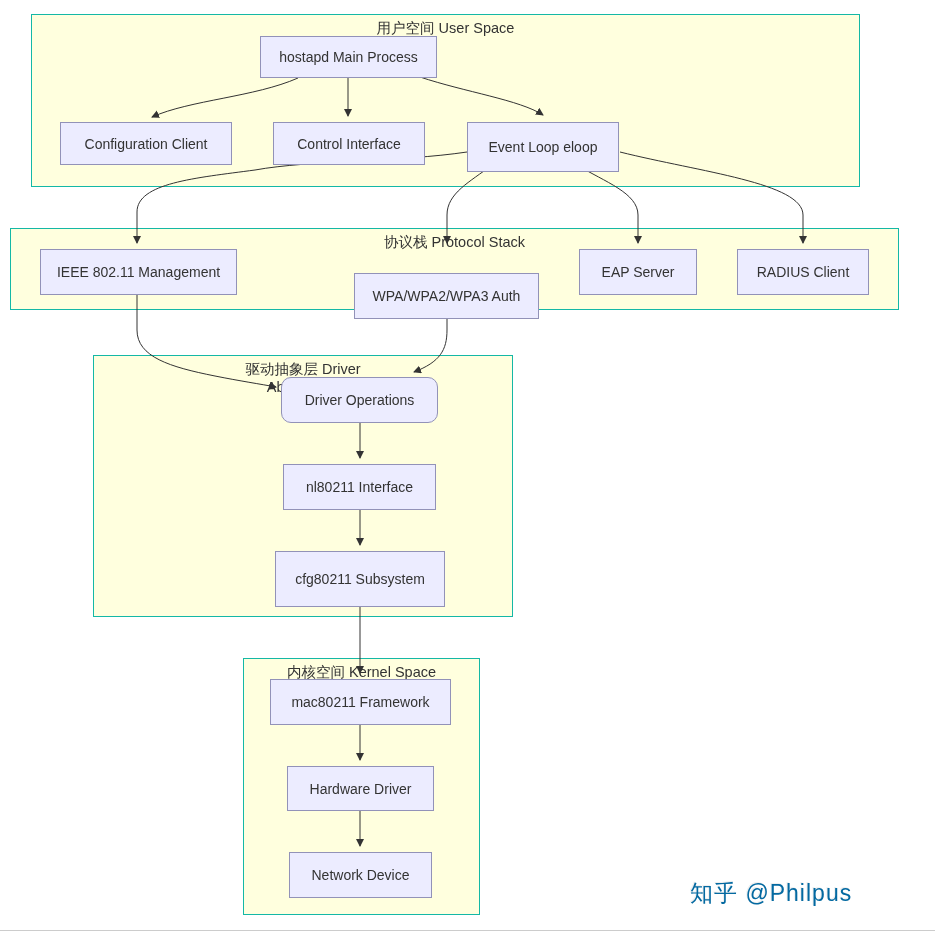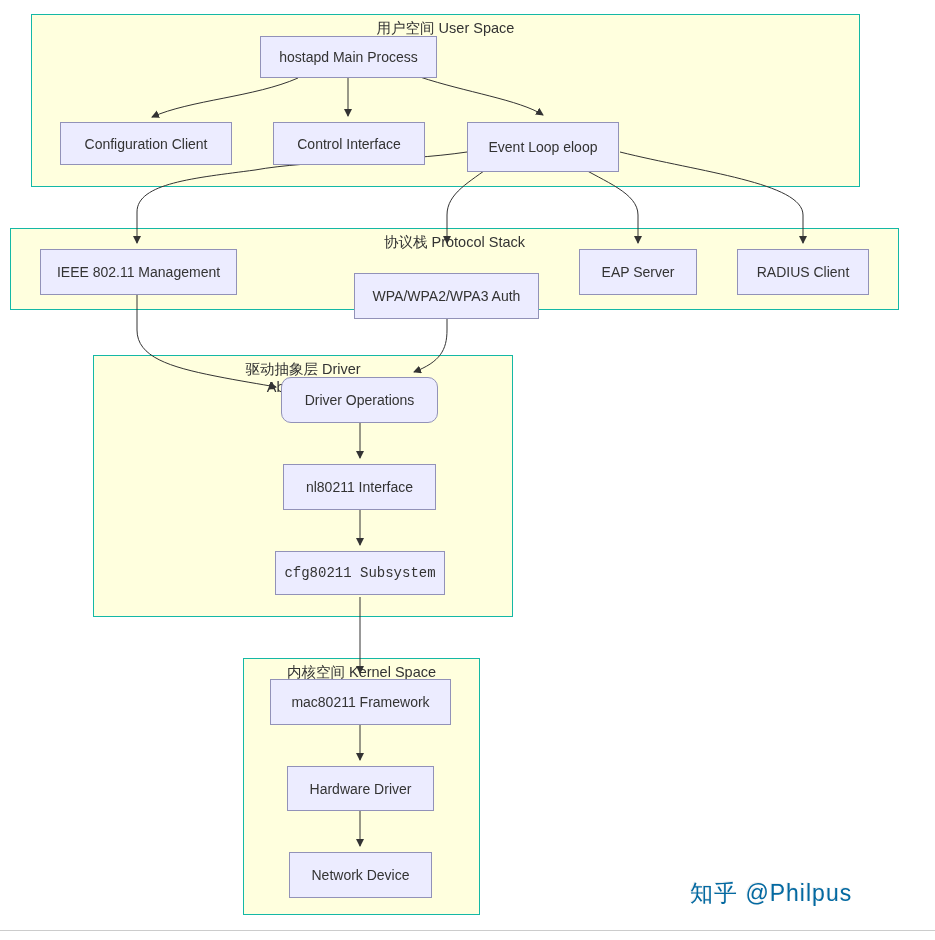--- a/index.html
+++ b/index.html
@@ -82,21 +82,21 @@
   <div class="node" style="left:354px;top:249px;width:185px;height:46px;margin-top:24px;">WPA/WPA2/WPA3 Auth</div>
 
   <div class="node" style="left:579px;top:249px;width:118px;height:46px;">EAP Server</div>
 
   <div class="node" style="left:737px;top:249px;width:132px;height:46px;">RADIUS Client</div>
 
   <div class="node" style="left:281px;top:377px;width:157px;height:46px;border-radius:10px;">Driver Operations</div>
 
   <div class="node" style="left:283px;top:464px;width:153px;height:46px;">nl80211 Interface</div>
 
-  <div class="node" style="left:275px;top:551px;width:170px;height:44px;font-family:Liberation Mono, monospace;">cfg80211 Subsystem</div>
+  <div class="node" style="left:275px;top:551px;width:170px;height:56px;">cfg80211 Subsystem</div>
 
   <div class="node" style="left:270px;top:679px;width:181px;height:46px;">mac80211 Framework</div>
 
   <div class="node" style="left:287px;top:766px;width:147px;height:45px;">Hardware Driver</div>
 
   <div class="node" style="left:289px;top:852px;width:143px;height:46px;">Network Device</div>
 
   <div class="watermark">知乎 @Philpus</div>
   <div class="bottom-divider"></div>
 

